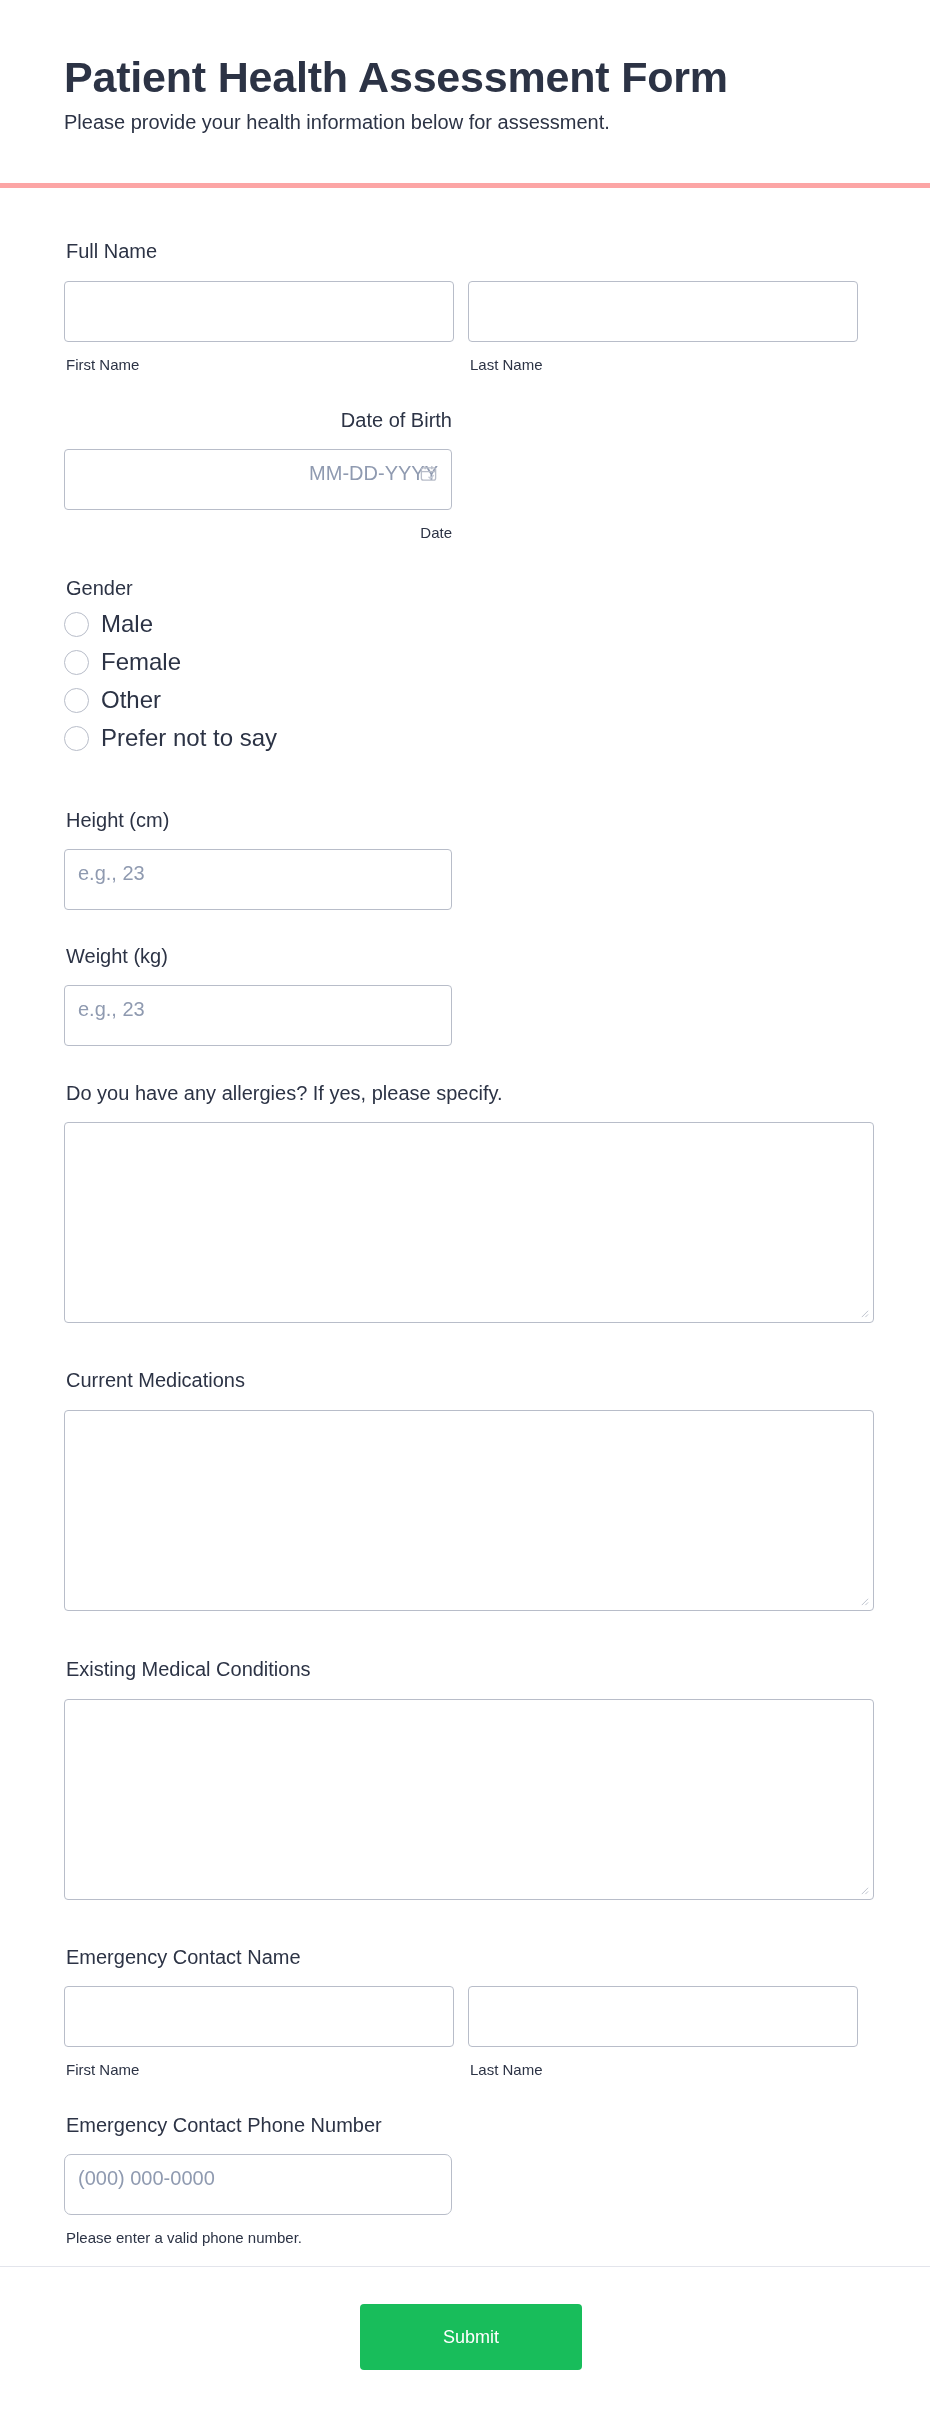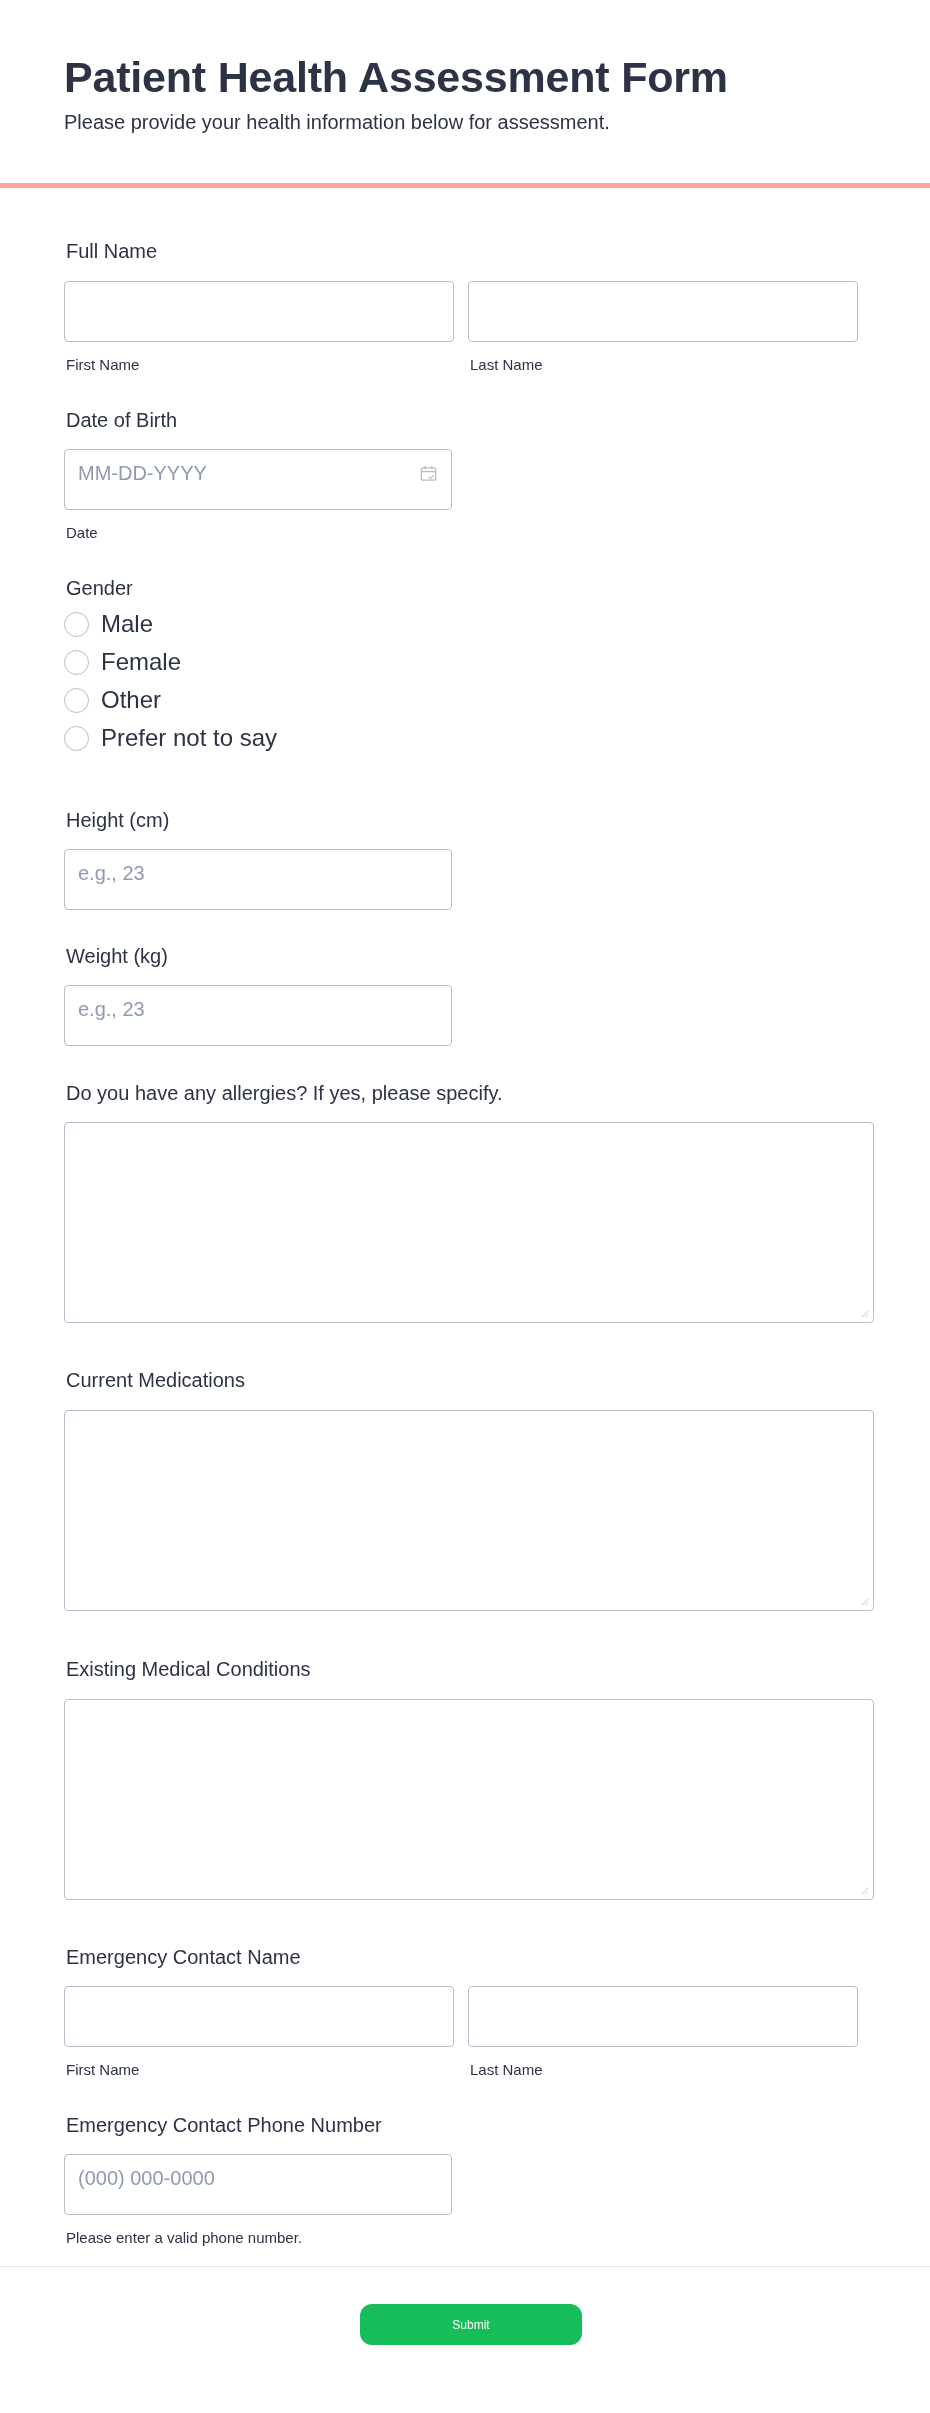--- a/index.html
+++ b/index.html
@@ -108,26 +108,26 @@
     top: 2266px;
     width: 930px;
     height: 1px;
     background: #e3e5ec;
   }
   .submit-btn {
     position: absolute;
     left: 360px;
     top: 2304px;
     width: 222px;
-    height: 41px;
+    height: 66px;
     background: #18bd5b;
     border: none;
-    border-radius: 12px;
+    border-radius: 4px;
     color: #ffffff;
-    font-size: 12px;
+    font-size: 18px;
     font-family: "Liberation Sans", "DejaVu Sans", sans-serif;
     cursor: pointer;
   }
 </style>
 </head>
 <body>
 
 <div class="header">
   <h1>Patient Health Assessment Form</h1>
   <p>Please provide your health information below for assessment.</p>
@@ -140,21 +140,21 @@
       <div class="input" style="width:390px;"></div>
       <span class="sublabel" style="margin-top:14px;">First Name</span>
     </div>
     <div class="col">
       <div class="input" style="width:390px;"></div>
       <span class="sublabel" style="margin-top:14px;">Last Name</span>
     </div>
   </div>
 </div>
 
-<div class="field" style="top:407px;">
+<div class="field" style="top:407px;text-align:right;">
   <span class="label">Date of Birth</span>
   <div class="input" style="width:388px; margin-top:16px;">
     <span>MM-DD-YYYY</span>
     <svg class="cal-icon" viewBox="0 0 20 20" fill="none" stroke="#b8bdc9" stroke-width="1.4">
       <rect x="2.5" y="4" width="15" height="13" rx="2"></rect>
       <line x1="2.5" y1="8" x2="17.5" y2="8"></line>
       <line x1="6.5" y1="2" x2="6.5" y2="5.5"></line>
       <line x1="13.5" y1="2" x2="13.5" y2="5.5"></line>
       <polyline points="10,13.5 12,15.3 15.5,11.8" stroke="#c5cad5"></polyline>
     </svg>
@@ -237,21 +237,21 @@
     </div>
     <div class="col">
       <div class="input" style="width:390px;"></div>
       <span class="sublabel" style="margin-top:14px;">Last Name</span>
     </div>
   </div>
 </div>
 
 <div class="field" style="top:2112px;">
   <span class="label">Emergency Contact Phone Number</span>
-  <div class="input" style="width:388px; margin-top:16px;">
+  <div class="input" style="width:388px; margin-top:16px;border-radius:7px;">
     <span>(000) 000-0000</span>
   </div>
   <span class="sublabel" style="margin-top:14px;">Please enter a valid phone number.</span>
 </div>
 
 <div class="footer-divider"></div>
 
 <button class="submit-btn">Submit</button>
 
 </body></html>

